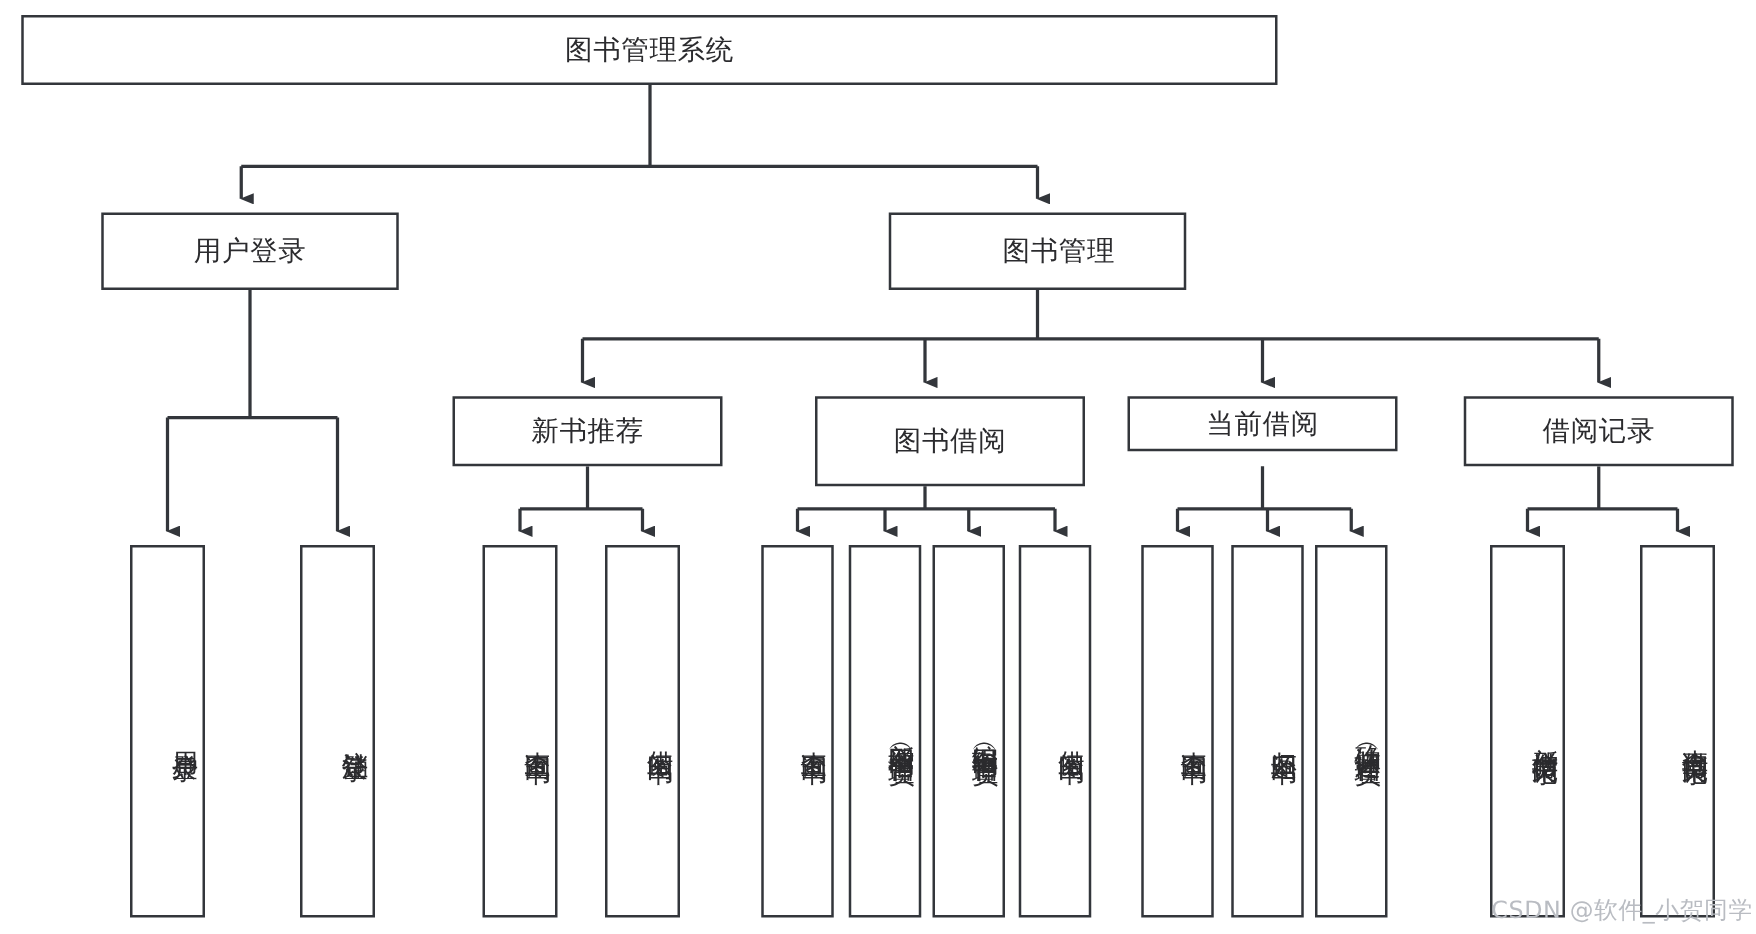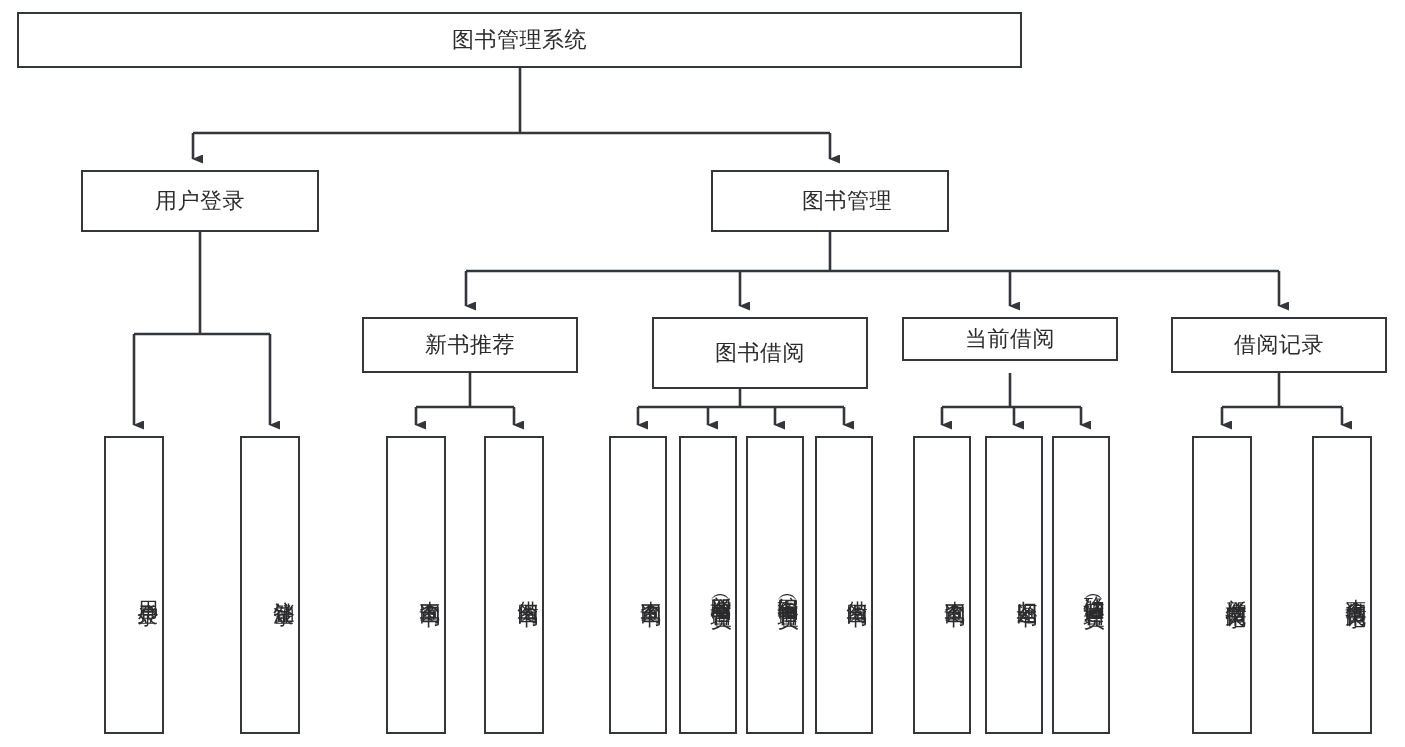--- a/index.html
+++ b/index.html
@@ -164,14 +164,15 @@
         <span>确认归还（管理员）</span>
       </div>
       <div class="node-box node-v" style="left: 1192px; top: 436px; width: 60px; height: 298px;">
         <span>新增借阅记录</span>
       </div>
       <div class="node-box node-v" style="left: 1312px; top: 436px; width: 60px; height: 298px;">
         <span>查询借阅记录</span>
       </div>
     </div>
 
+  <div class="watermark" style="left: 1193px; top: 715px;">CSDN @软件_小贺同学</div>
 
 </div>
 
 </body></html>

